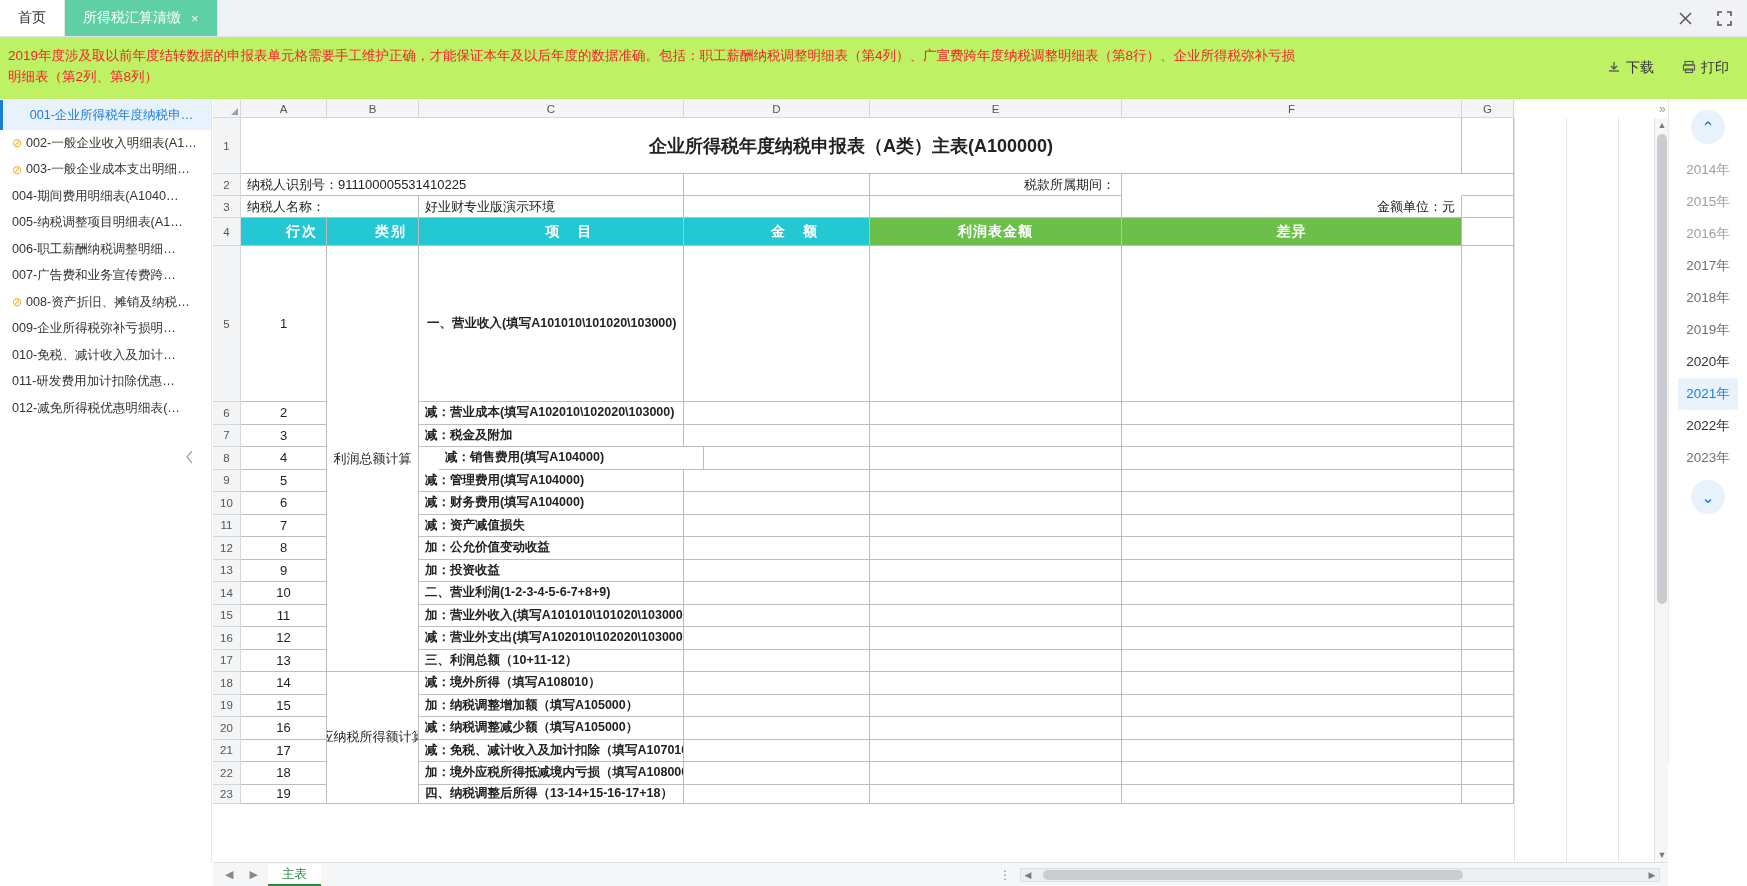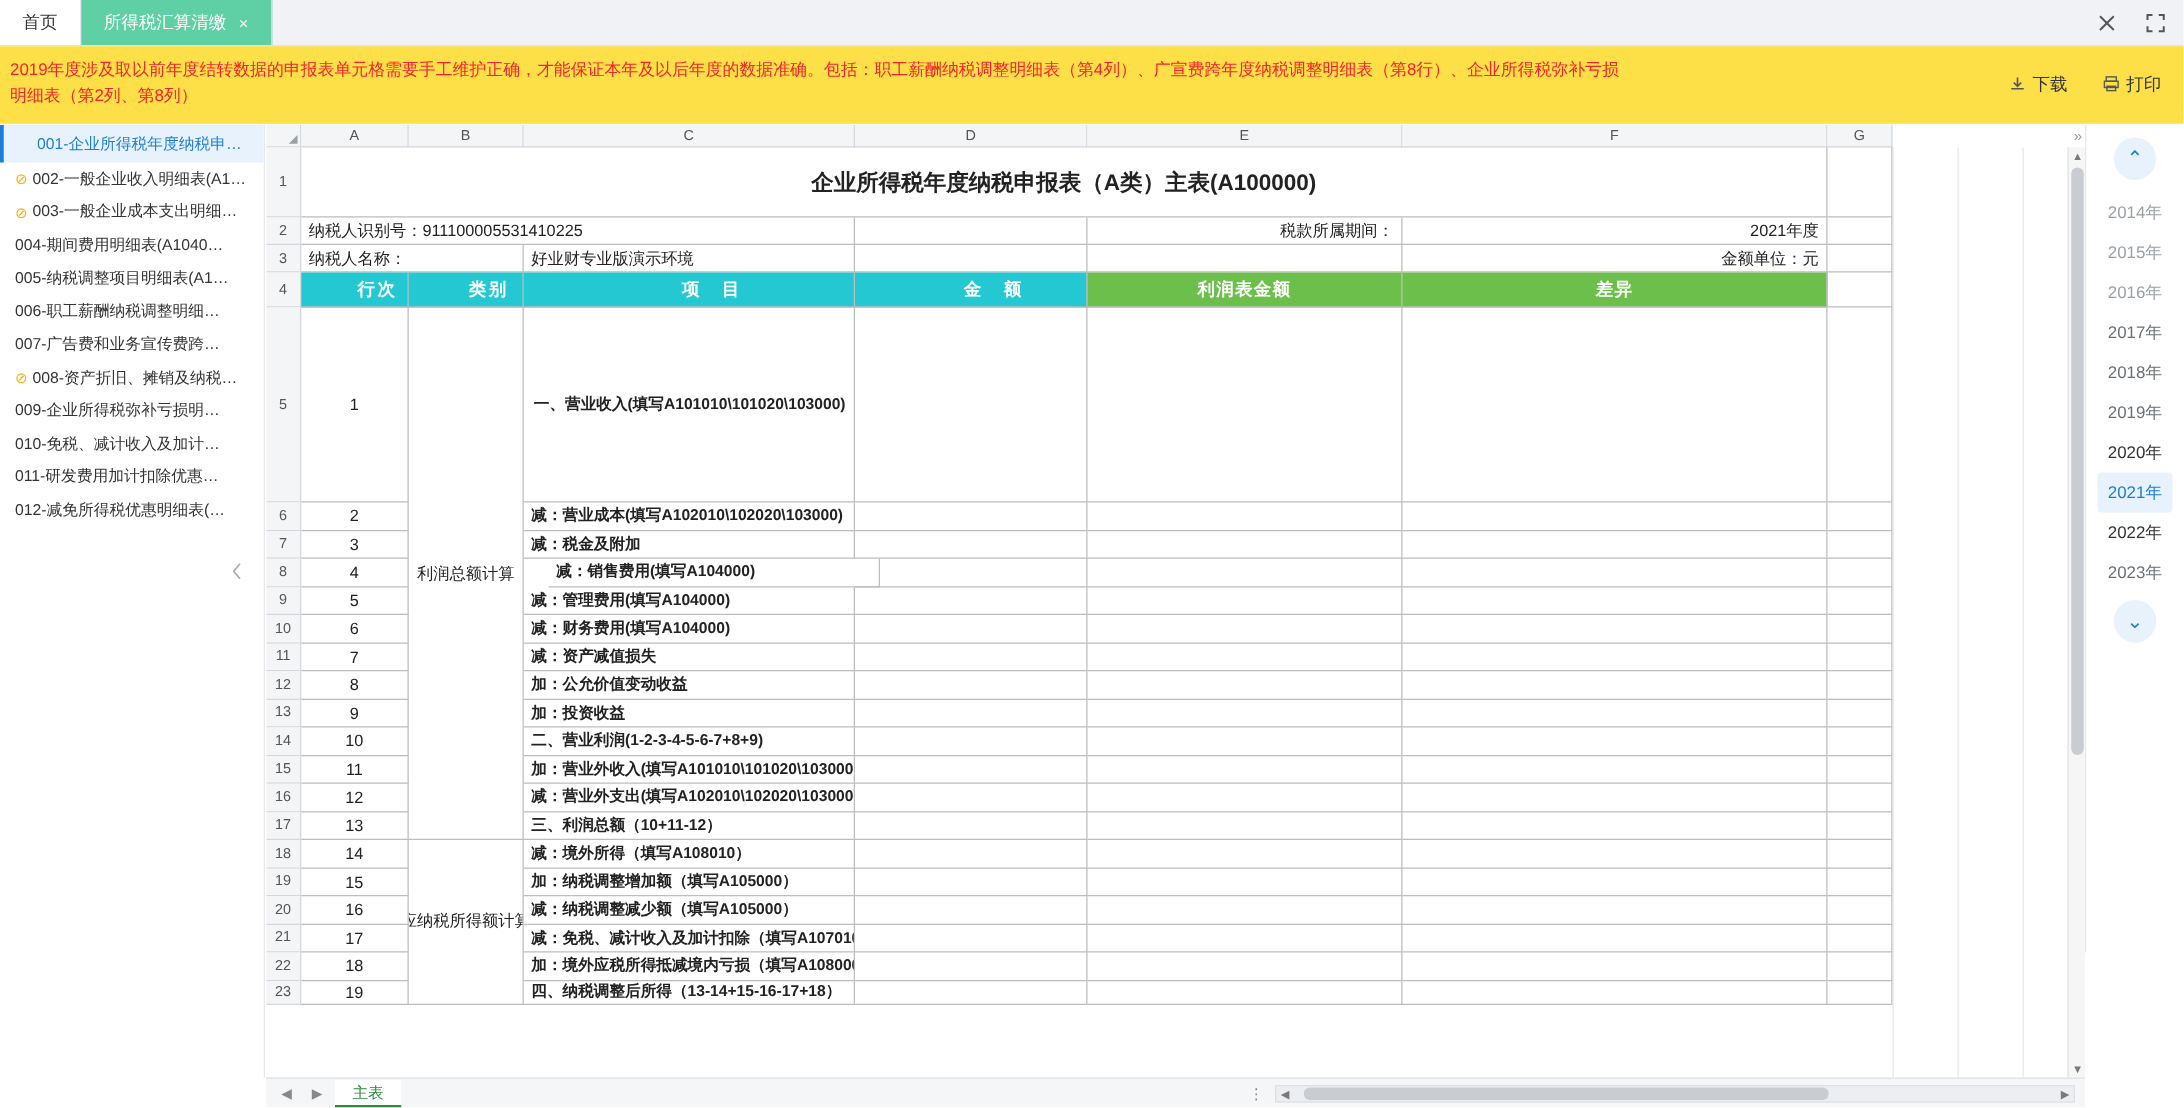--- a/index.html
+++ b/index.html
@@ -51,21 +51,21 @@
   .tb-icon {
     font-size: 17px; color: #555;
     cursor: pointer; line-height: 1;
   }
   .tb-icon svg { display:block; }
 
   
   .notice {
     position: absolute; left: 0; top: 37px;
     width: 1747px; height: 62px;
-    background: #fde047;
+    background: #bef264;
   }
   .notice-text {
     position: absolute; left: 8px; top: 8px;
     width: 1300px;
     font-size: 13.5px; line-height: 21px;
     color: #f5222d;
     letter-spacing: 0;
   }
   .notice-actions {
     position: absolute; right: 18px; top: 22px;
@@ -398,21 +398,20 @@
       <div class="rowhead" style="left: 0px; top: 594.5px; width: 28px; height: 22.5px;">19</div>
       <div class="rowhead" style="left: 0px; top: 617px; width: 28px; height: 22.5px;">20</div>
       <div class="rowhead" style="left: 0px; top: 639.5px; width: 28px; height: 22.5px;">21</div>
       <div class="rowhead" style="left: 0px; top: 662px; width: 28px; height: 22.5px;">22</div>
       <div class="rowhead" style="left: 0px; top: 684.5px; width: 28px; height: 19px;">23</div>
       <div class="cell center title" style="left: 28px; top: 18px; width: 1221px; height: 56px;">企业所得税年度纳税申报表（A类）主表(A100000)</div>
       <div class="cell" style="left: 1249px; top: 18px; width: 52px; height: 56px;"></div>
       <div class="cell" style="left: 28px; top: 74px; width: 443px; height: 22px;">纳税人识别号：911100005531410225</div>
       <div class="cell" style="left: 471px; top: 74px; width: 186px; height: 22px;"></div>
       <div class="cell right" style="left: 657px; top: 74px; width: 252px; height: 22px;">税款所属期间：</div>
-      <div class="cell right" style="left: 909px; top: 74px; width: 340px; height: 22px;">2021年度</div>
       <div class="cell" style="left: 1249px; top: 74px; width: 52px; height: 22px;"></div>
       <div class="cell" style="left: 28px; top: 96px; width: 178px; height: 22px;">纳税人名称：</div>
       <div class="cell" style="left: 206px; top: 96px; width: 265px; height: 22px;">好业财专业版演示环境</div>
       <div class="cell" style="left: 471px; top: 96px; width: 186px; height: 22px;"></div>
       <div class="cell" style="left: 657px; top: 96px; width: 252px; height: 22px;"></div>
       <div class="cell right" style="left: 909px; top: 96px; width: 340px; height: 22px;">金额单位：元</div>
       <div class="cell" style="left: 1249px; top: 96px; width: 52px; height: 22px;"></div>
       <div class="cell hdr" style="left: 28px; top: 118px; width: 86px; height: 28px;">行次</div>
       <div class="cell hdr" style="left: 114px; top: 118px; width: 92px; height: 28px;">类别</div>
       <div class="cell hdr" style="left: 206px; top: 118px; width: 265px; height: 28px;">项　目</div>

